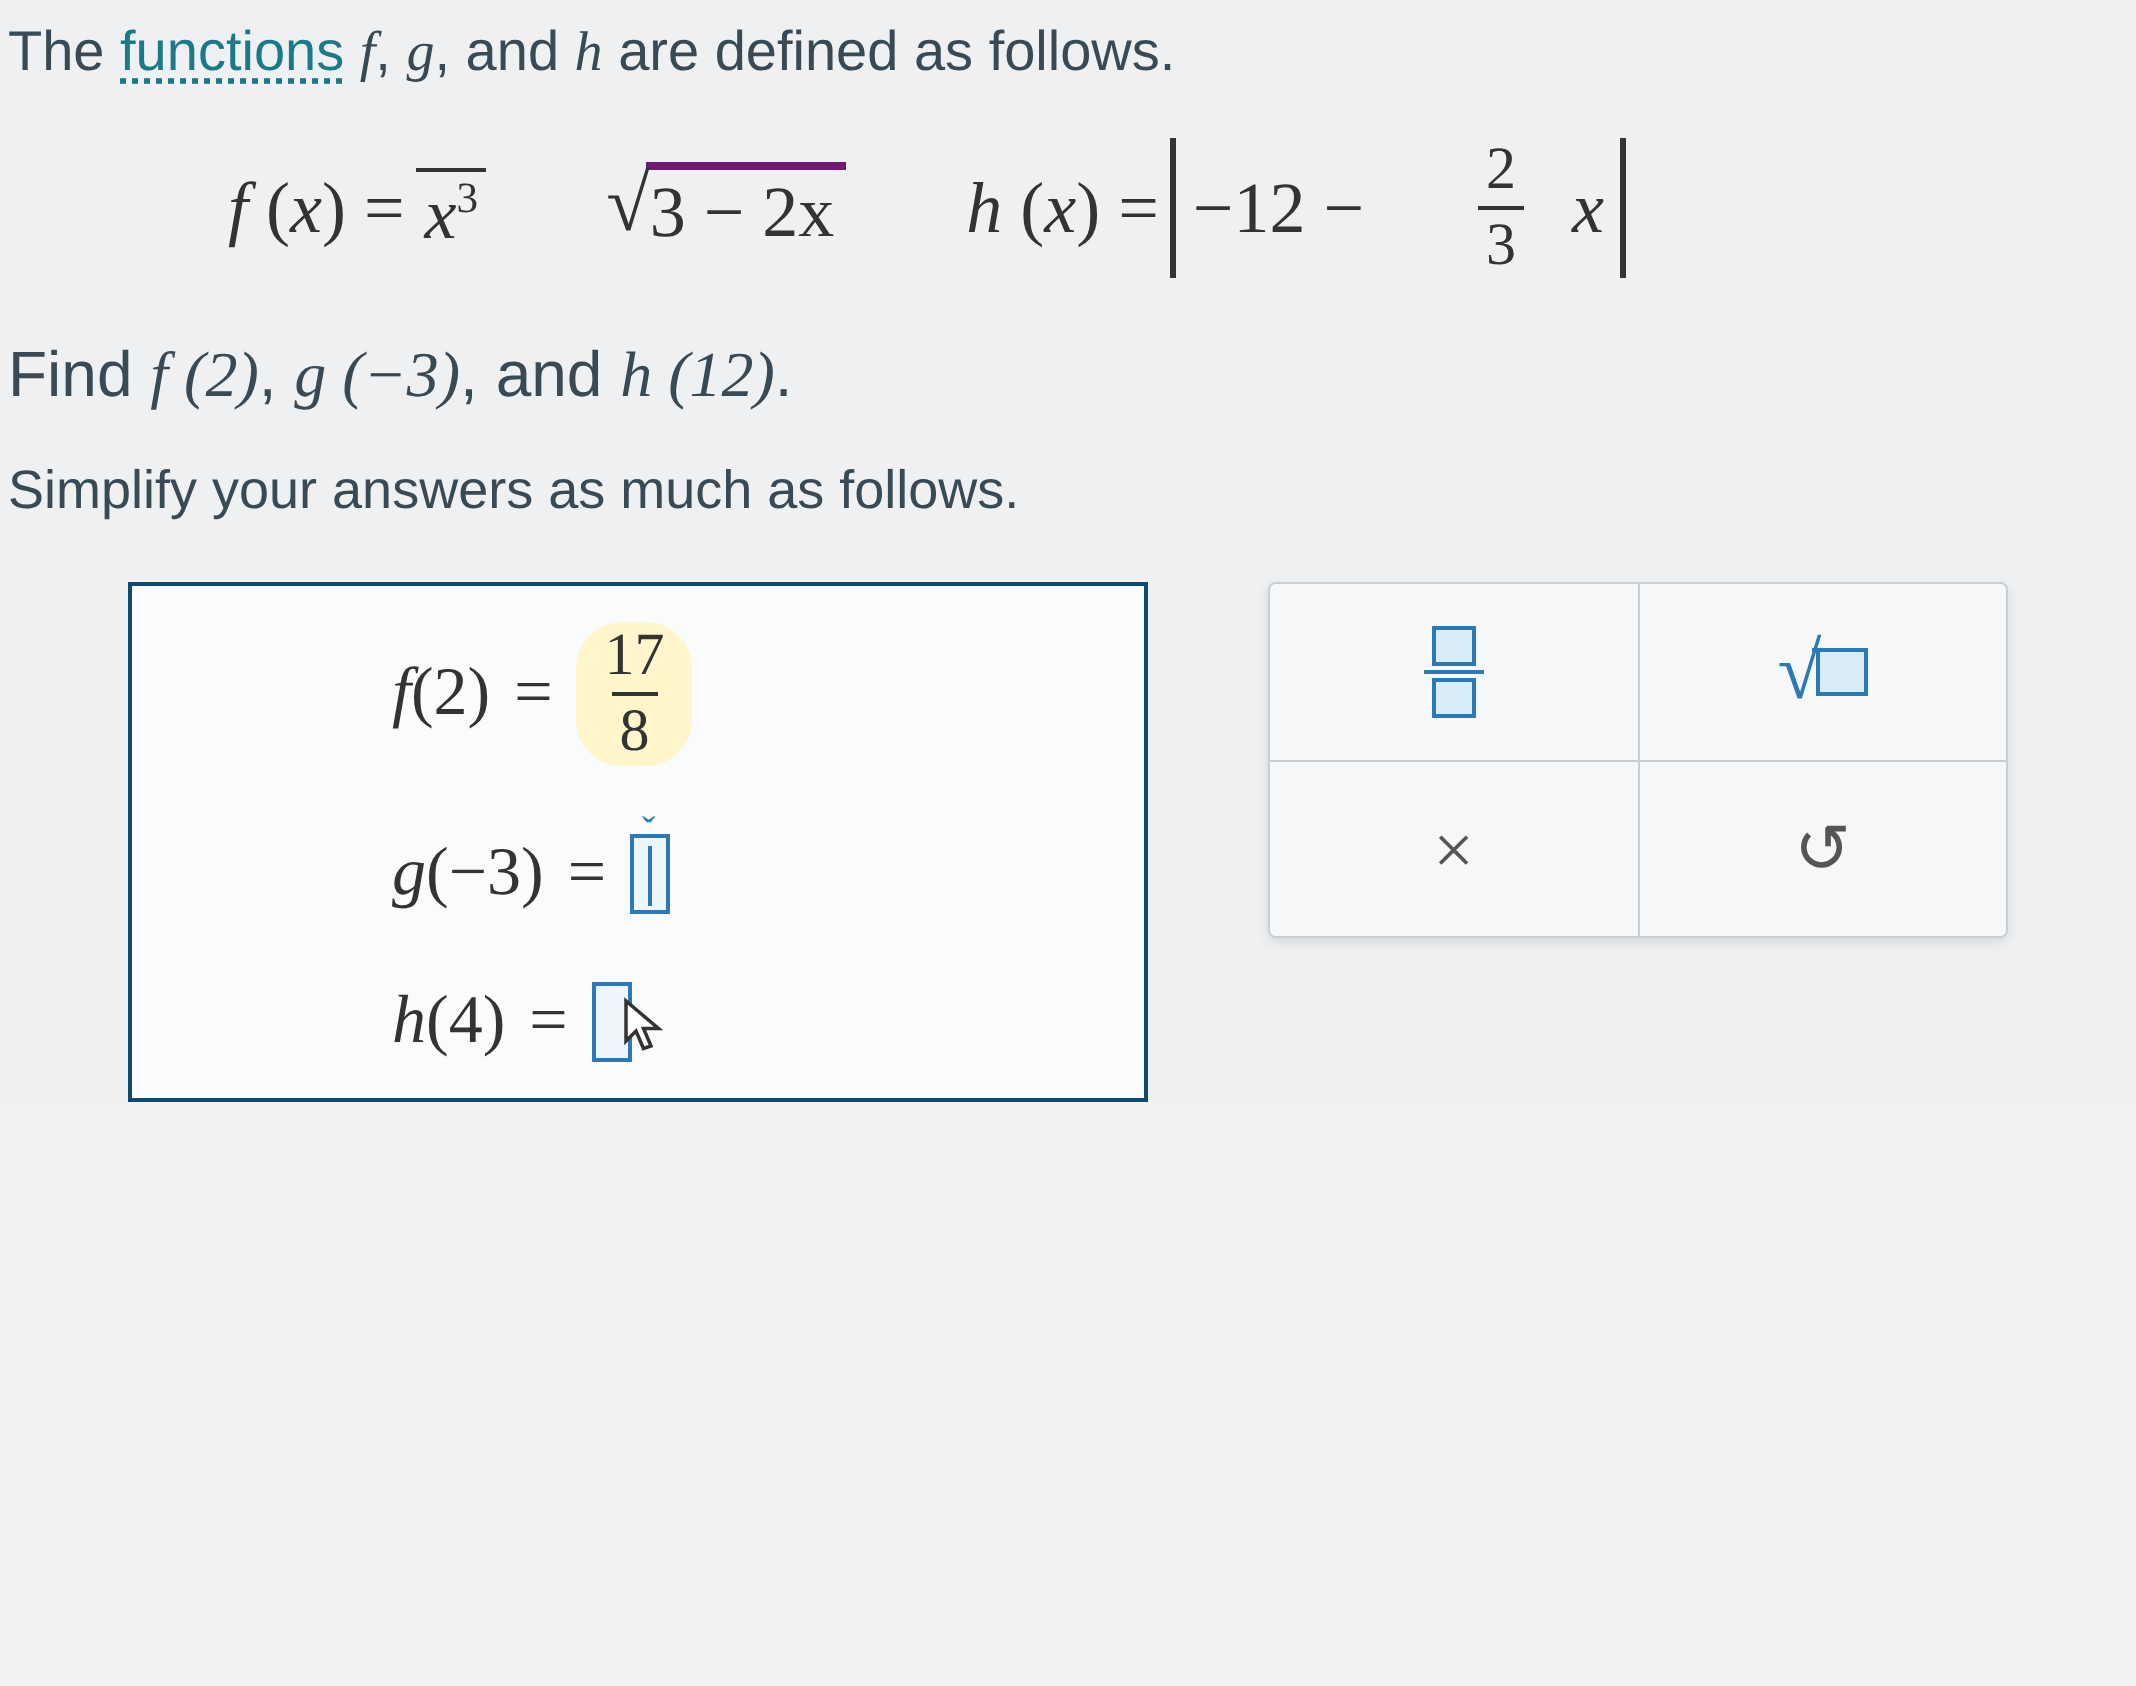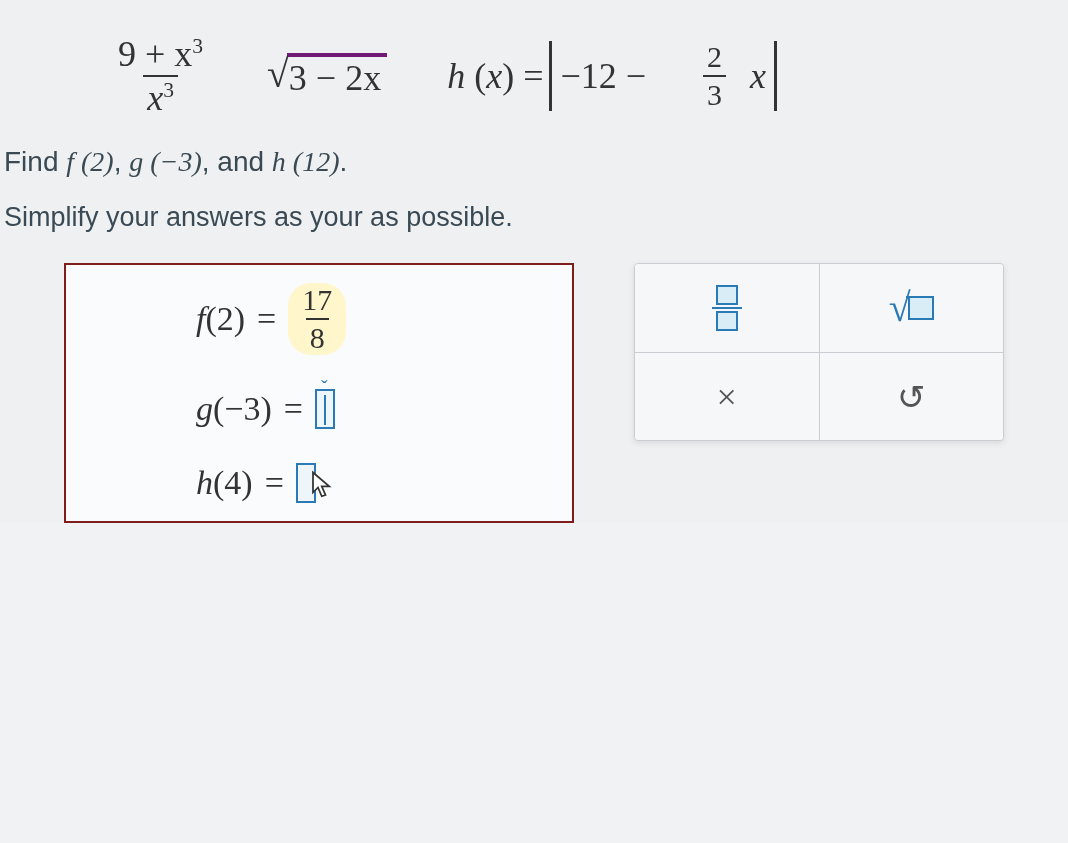--- a/index.html
+++ b/index.html
@@ -67,39 +67,39 @@
   .abs {
     display: inline-flex;
     align-items: center;
     border-left: 3px solid #333;
     border-right: 3px solid #333;
     padding: 6px 8px;
     height: 70px;
     gap: 24px;
   }
   .prompt {
-    font-size: 28px;
+    font-size: 32px;
     color: #3a4a55;
     margin: 30px 0 20px 0;
     font-family: Arial, sans-serif;
   }
   .prompt .math { font-family: 'Times New Roman', serif; font-style: italic; }
   .simplify {
     font-size: 27px;
     color: #3a4a55;
     margin: 24px 0 30px 0;
   }
   .work-row {
     display: flex;
     gap: 60px;
     align-items: flex-start;
     margin-left: 60px;
   }
   .answers-box {
-    border: 2px solid #7f1d1d;
+    border: 2px solid #0c4a6e;
     background: #fafbfc;
     width: 510px;
     padding: 18px 0 18px 0;
     display: flex;
     flex-direction: column;
     gap: 34px;
   }
   .ans-line {
     font-family: 'Times New Roman', serif;
     font-size: 34px;
@@ -216,26 +216,32 @@
   .undo-icon {
     font-size: 34px;
     color: #555;
   }
 </style>
 </head>
 <body>
 
 <div class="content">
 
+  <p class="intro">
+    <span>The </span><span class="link">functions</span>
+    <span class="var">f</span>,
+    <span class="var">g</span>, and
+    <span class="var">h</span><span> are defined as follows.</span>
+  </p>
 
   <div class="defs">
 
     <div class="eq">
+      <span><span class="fn">f</span> (<span class="fn">x</span>) =</span>
       <span class="frac">
-        <span class="num"><span>9 + x</span><span class="sup">3</span></span>
         <span class="den"><span class="fn">x</span><span class="sup">3</span></span>
       </span>
     </div>
 
     <div class="eq">
       <span class="sqrt">
         <span class="radical">√</span>
         <span class="radicand">3 − 2x</span>
       </span>
     </div>
@@ -251,21 +257,21 @@
         <span class="fn">x</span>
       </span>
     </div>
 
   </div>
 
   <p class="prompt">
     <span>Find </span><span class="math">f (2)</span><span>, </span><span class="math">g (−3)</span><span>, and </span><span class="math">h (12)</span><span>.</span>
   </p>
 
-  <p class="simplify">Simplify your answers as your as possible.</p>
+  <p class="simplify">Simplify your answers as much as follows.</p>
 
   <div class="work-row">
 
     <div class="answers-box">
 
       <div class="ans-line">
         <span><span class="fn">f</span><span>(2)</span></span>
         <span>=</span>
         <span class="filled-frac">
           <span class="frac" style="font-size:30px;">

